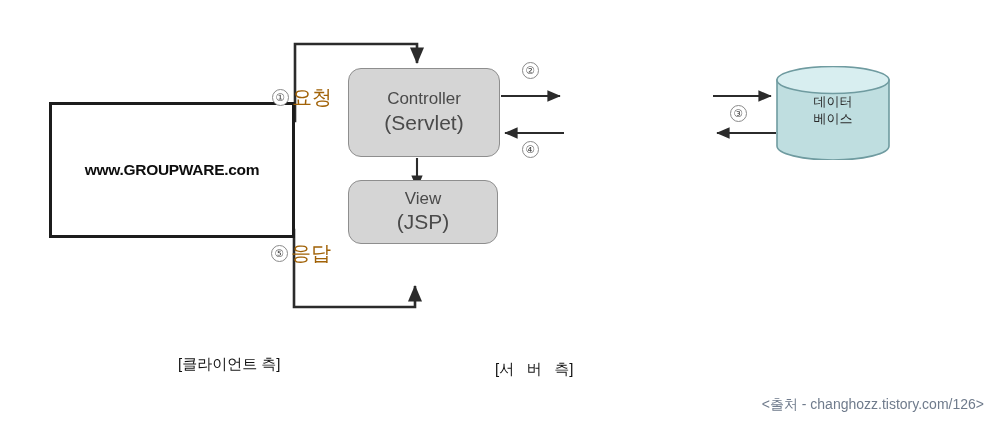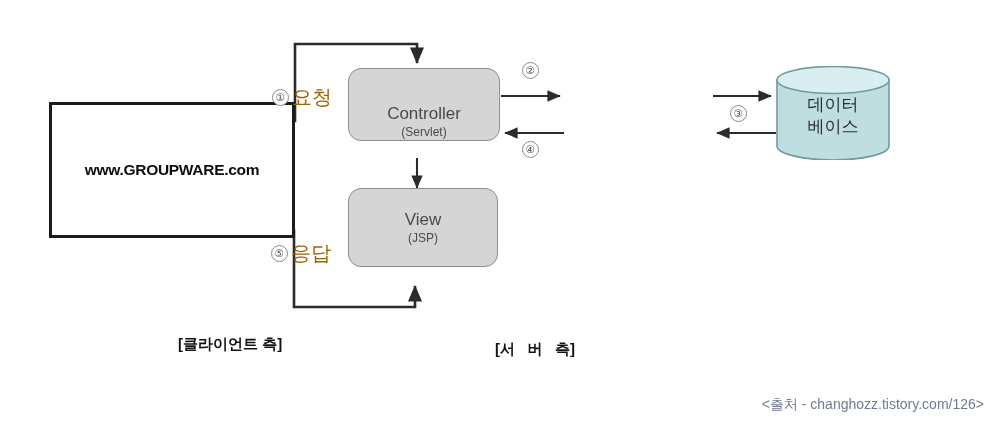--- a/index.html
+++ b/index.html
@@ -57,41 +57,41 @@
     box-sizing: border-box;
     display: flex;
     flex-direction: column;
     align-items: center;
     justify-content: center;
     color: #4a4a4a;
     font-size: 17px;
     line-height: 1.28;
     text-align: center;
   }
-  .proc-box .l2 { font-size: 12px; }
-
-  #controller-box { left: 348px; top: 68px;  width: 152px; height: 73px; justify-content: flex-end; }
-  #view-box       { left: 348px; top: 188px; width: 150px; height: 79px; }
+  .proc-box .l2 { font-size: 21px; }
+
+  #controller-box { left: 348px; top: 68px;  width: 152px; height: 89px; }
+  #view-box       { left: 348px; top: 180px; width: 150px; height: 64px; }
   #model-box      { left: 565px; top: 68px;  width: 147px; height: 89px; }
 
   
   #database-shape {
     position: absolute;
     left: 775px;
     top: 66px;
     width: 116px;
     height: 94px;
   }
   #database-shape .db-label {
     position: absolute;
     left: 0;
     top: 28px;
     width: 116px;
     text-align: center;
-    font-size: 17px;
+    font-size: 13px;
     line-height: 1.3;
     color: #2b2b2b;
     pointer-events: none;
   }
 
   
   .step {
     position: absolute;
     display: flex;
     align-items: center;
@@ -117,23 +117,24 @@
   #step-1 { left: 272px; top: 84px; }
   #step-2 { left: 522px; top: 62px; }
   #step-3 { left: 730px; top: 105px; }
   #step-4 { left: 522px; top: 141px; }
   #step-5 { left: 271px; top: 240px; }
 
   
   .side-caption {
     position: absolute;
     font-size: 15px;
-    font-weight: bold;
+    font-weight: normal;
     color: #111111;
     white-space: pre;
+    margin-top: 20px;
   }
   #client-side-caption { left: 178px; top: 335px; }
   #server-side-caption { left: 495px; top: 340px; }
 
   
   #source-caption {
     position: absolute;
     left: 0;
     top: 396px;
     width: 984px;

